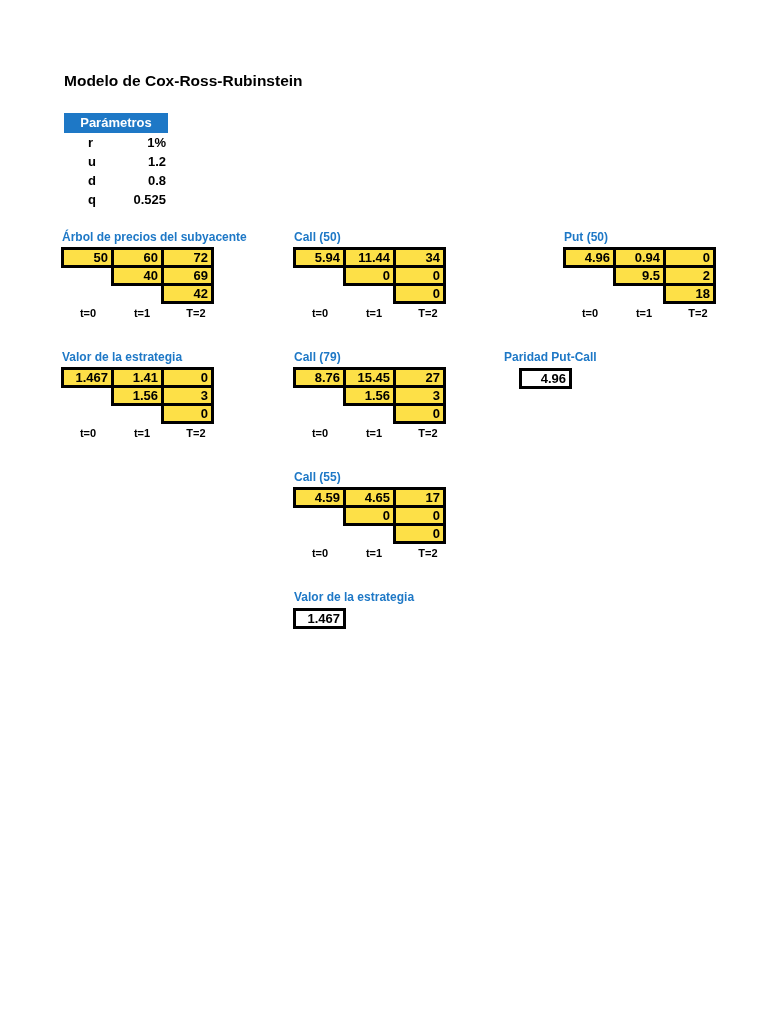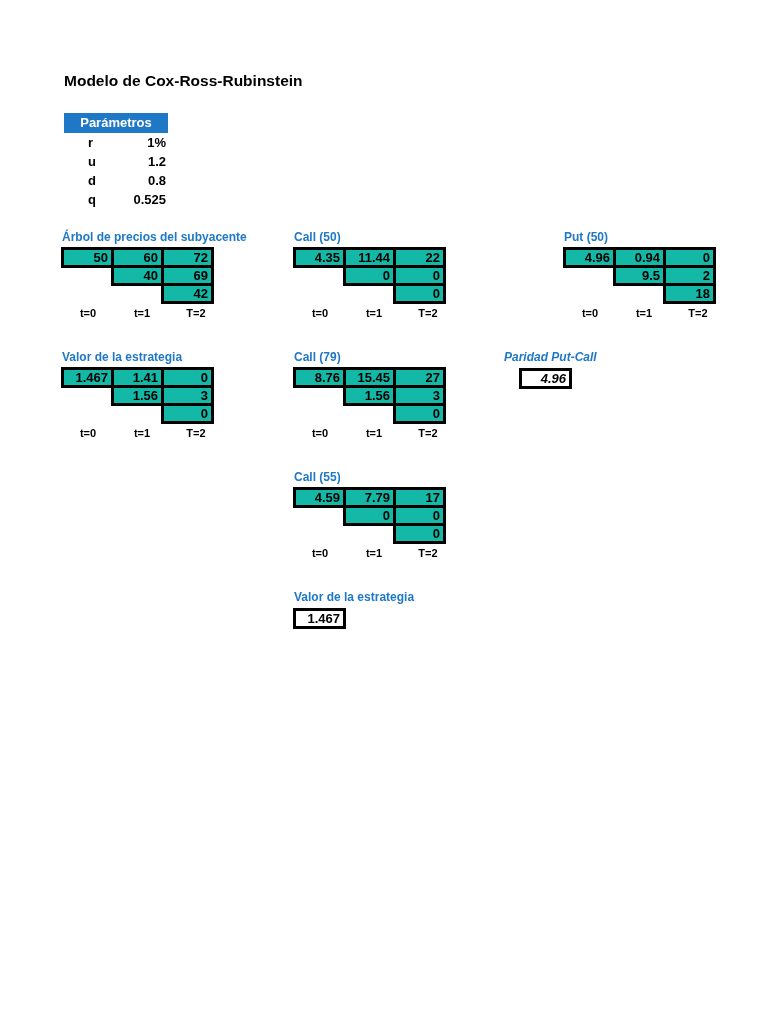--- a/index.html
+++ b/index.html
@@ -28,21 +28,21 @@
   .tree { position: absolute; }
   .tree-title {
     font-size: 12px; font-weight: bold; color: var(--accent);
     height: 16px; line-height: 13px; padding-left: 1px; white-space: nowrap;
   }
   table.grid { border-collapse: collapse; border-spacing: 0; }
   .grid td {
     width: 50px; height: 18px; font-size: 13px; font-weight: bold;
     text-align: right; padding: 0 3px 0 0; vertical-align: middle;
   }
-  .grid td.cell { border: 3px solid var(--border); background: #14b8a6; }
+  .grid td.cell { border: 3px solid var(--border); background: #fde047; }
   .grid td.empty { border: none; }
   .tlabels { display: flex; margin-top: 3px; font-size: 11px; font-weight: bold; }
   .tlabels span { width: 54px; text-align: center; }
   
   .single { position: absolute; }
   .single-cell {
     width: 53px; height: 21px; line-height: 16px; border: 3px solid var(--border);
     font-size: 13px; font-weight: bold; text-align: right; padding: 0 3px 0 0;
     margin-top: 1px; background: #fff;
   }
@@ -100,23 +100,23 @@
       <span>t=1</span>
       <span>T=2</span>
     </div>
   </div>
 
   <div class="tree" style="left:293px; top:231px;">
     <div class="tree-title">Call (50)</div>
     <table class="grid">
       <tbody>
           <tr>
-        <td class="cell">4.35</td>
+        <td class="cell">5.94</td>
         <td class="cell">11.44</td>
-        <td class="cell">22</td>
+        <td class="cell">34</td>
       </tr>
       <tr>
         <td class="empty"></td>
         <td class="cell">0</td>
         <td class="cell">0</td>
       </tr>
       <tr>
         <td class="empty"></td>
         <td class="empty"></td>
         <td class="cell">0</td>
@@ -207,32 +207,32 @@
       </tr>
     </tbody>
       </table>
     <div class="tlabels">
       <span>t=0</span>
       <span>t=1</span>
       <span>T=2</span>
     </div>
   </div>
 
-  <div class="single" style="left:503px; top:351px;font-style:italic;">
+  <div class="single" style="left:503px; top:351px;">
     <div class="tree-title">Paridad Put-Call</div>
     <div class="single-cell" style="margin-left:16px;">4.96</div>
   </div>
 
   <div class="tree" style="left:293px; top:471px;">
     <div class="tree-title">Call (55)</div>
     <table class="grid">
       <tbody>
           <tr>
         <td class="cell">4.59</td>
-        <td class="cell">7.79</td>
+        <td class="cell">4.65</td>
         <td class="cell">17</td>
       </tr>
       <tr>
         <td class="empty"></td>
         <td class="cell">0</td>
         <td class="cell">0</td>
       </tr>
       <tr>
         <td class="empty"></td>
         <td class="empty"></td>

